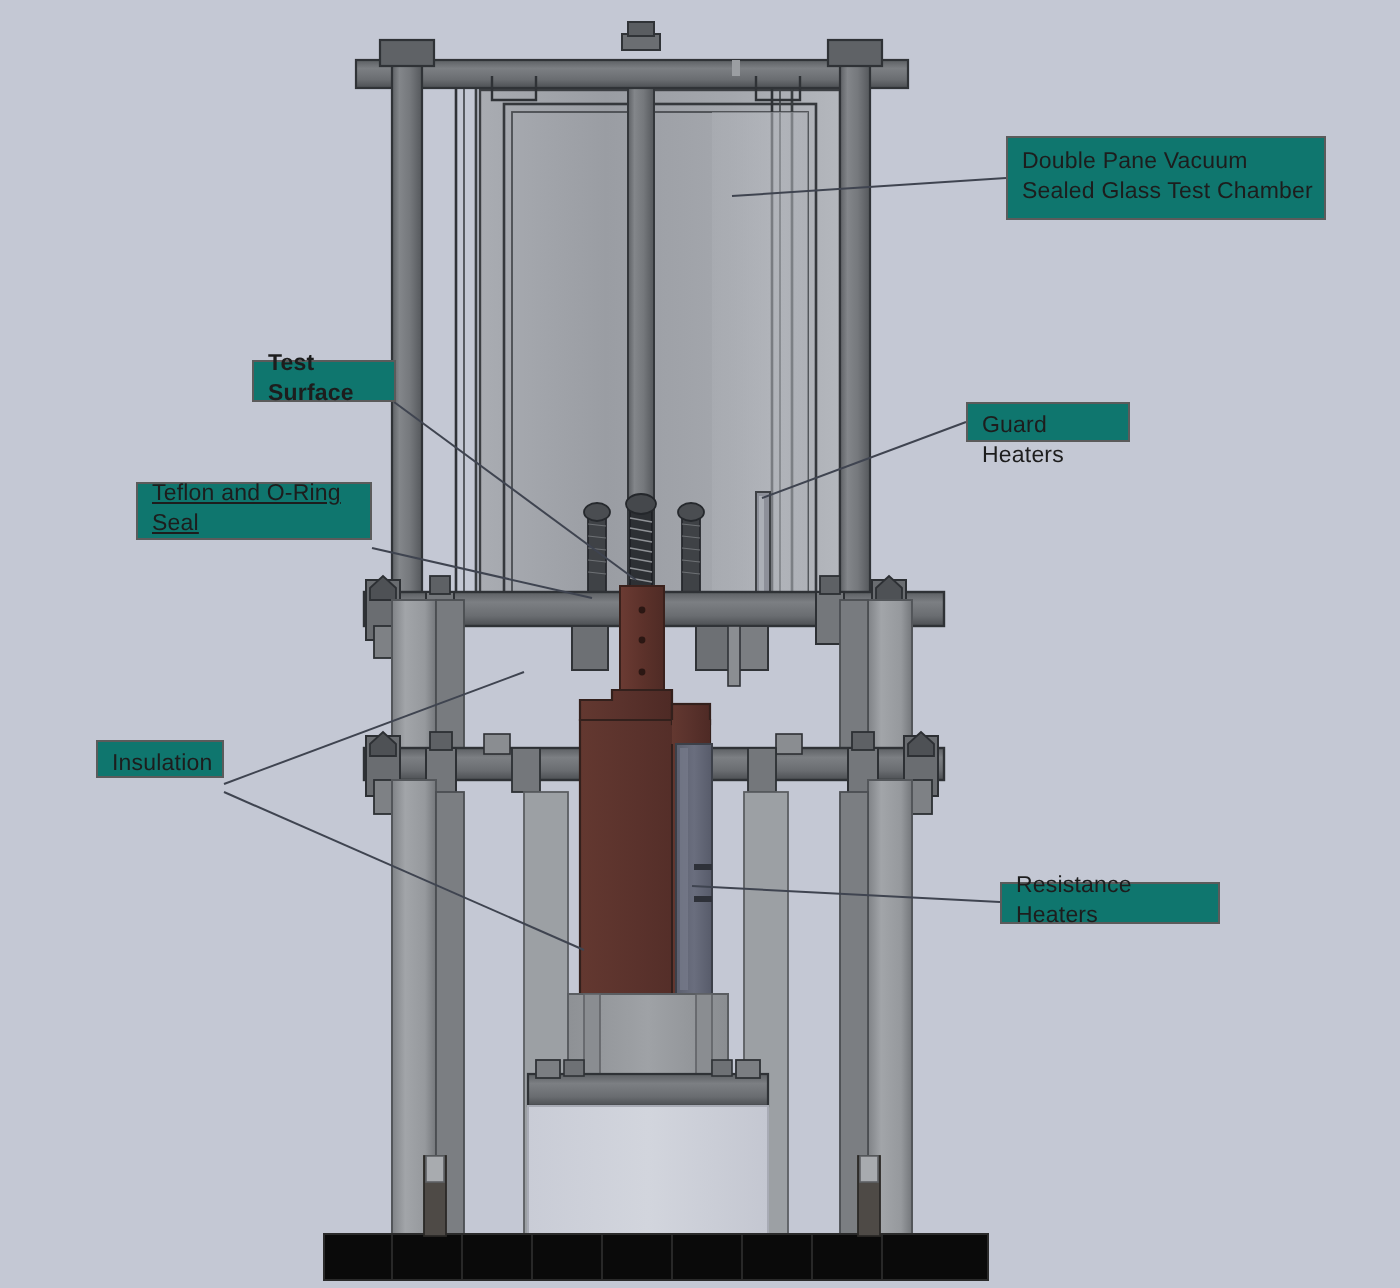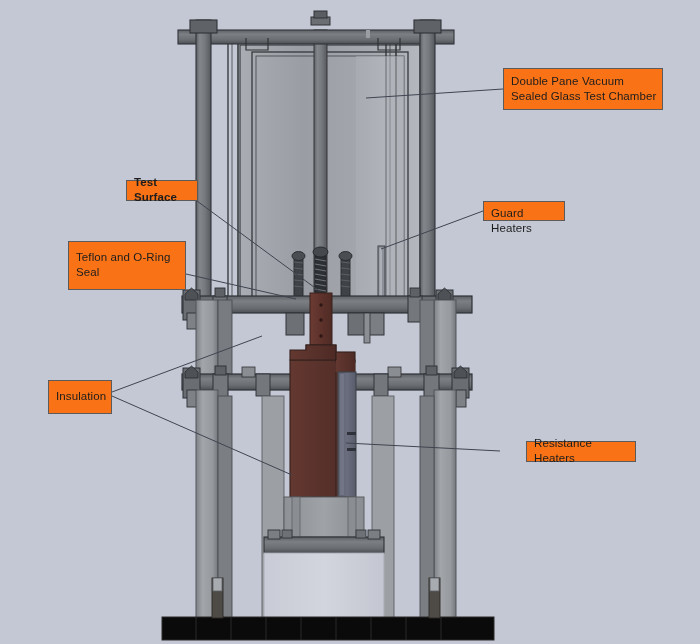--- a/index.html
+++ b/index.html
@@ -7,21 +7,21 @@
   body{
     width:700px;height:644px;overflow:hidden;
     background:#c4c8d4;
     font-family:"Liberation Sans",sans-serif;
   }
   #stage{position:relative;width:700px;height:644px;background:#c4c8d4;}
   #svgroot{position:absolute;left:0;top:0;width:700px;height:644px;}
 
   .callout{
     position:absolute;
-    background:#f97316;
+    background:#0f766e;
     border:1px solid #5b5b5b;
     box-sizing:border-box;
     font-size:11.5px;
     line-height:15px;
     color:#1d1d1d;
     padding:4px 5px 5px 7px;
     white-space:pre-line;
     letter-spacing:.1px;
   }
 </style>
@@ -360,26 +360,26 @@
   </div>
 
   <div class="callout" style="left:126px;top:180px;width:72px;height:21px;display:flex;align-items:center;font-weight:bold;">
     <span>Test Surface</span>
   </div>
 
   <div class="callout" style="left:483px;top:201px;width:82px;height:20px;display:flex;align-items:flex-start;">
     <span>Guard Heaters</span>
   </div>
 
-  <div class="callout" style="left:68px;top:241px;width:118px;height:49px;display:flex;align-items:center;">
+  <div class="callout" style="left:68px;top:241px;width:118px;height:29px;display:flex;align-items:center;text-decoration:underline;">
     <span>Teflon and O-Ring
 Seal</span>
   </div>
 
-  <div class="callout" style="left:48px;top:380px;width:64px;height:34px;display:flex;align-items:center;">
+  <div class="callout" style="left:48px;top:370px;width:64px;height:19px;display:flex;align-items:flex-start;">
     <span>Insulation</span>
   </div>
 
-  <div class="callout" style="left:500px;top:441px;width:110px;height:21px;display:flex;align-items:center;margin-left:26px;">
+  <div class="callout" style="left:500px;top:441px;width:110px;height:21px;display:flex;align-items:center;">
     <span>Resistance Heaters</span>
   </div>
 
 </div>
 
 </body></html>

